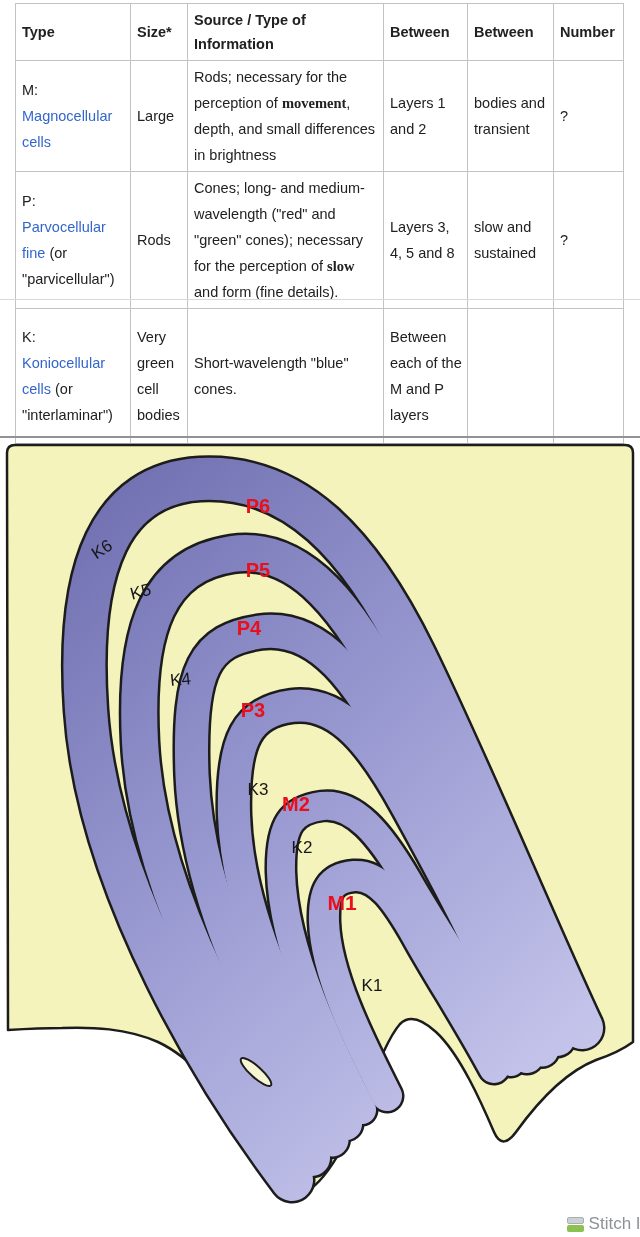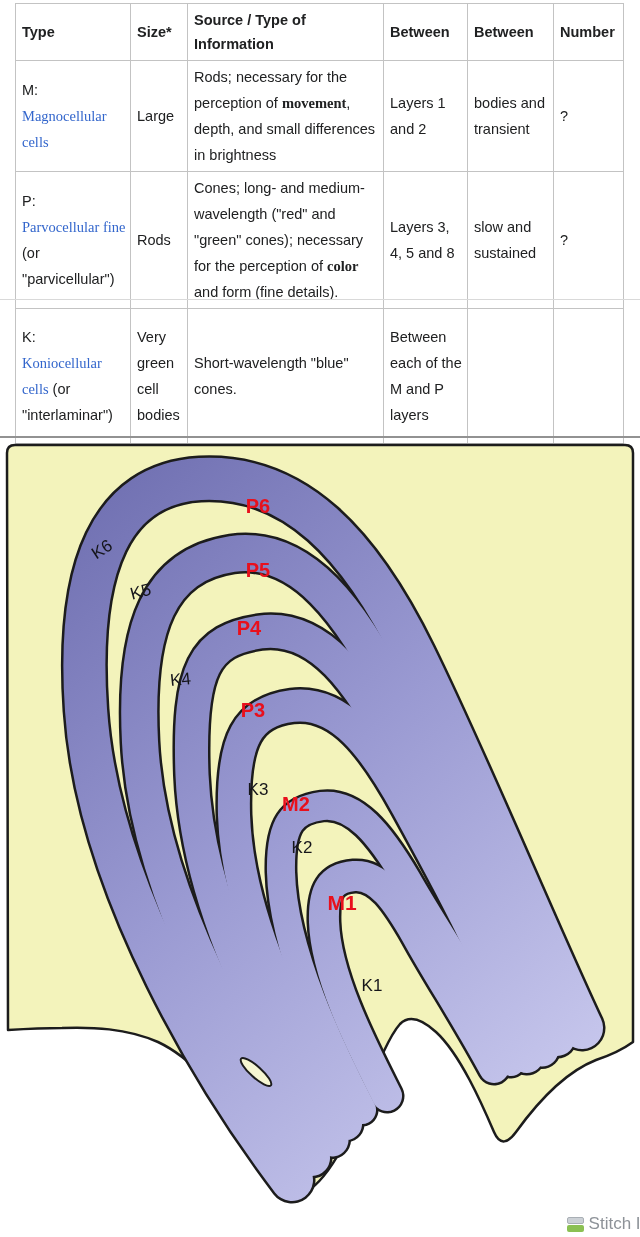--- a/index.html
+++ b/index.html
@@ -6,21 +6,21 @@
   #page{position:relative;width:640px;height:1237px;background:#fff;overflow:hidden;
         font-family:"Liberation Sans","DejaVu Sans",sans-serif;color:#202122;}
 
   
   #tablewrap{position:absolute;left:15px;top:3px;}
   table.lgn{border-collapse:collapse;table-layout:fixed;width:608px;}
   table.lgn td, table.lgn th{border:1px solid #c3c3c3;vertical-align:middle;
         padding:3px 4px 3px 6px;font-size:14.5px;line-height:26px;text-align:left;
         word-wrap:break-word;}
   table.lgn th{font-weight:bold;line-height:24px;}
-  a.wlink{color:#3366cc;text-decoration:none;font-family:Liberation Serif, serif;}
+  a.wlink{color:#3366cc;text-decoration:none;}
   .bold{font-weight:bold;font-family:Liberation Serif, serif;}
 
   
   .seam{position:absolute;left:0;width:640px;}
   #seam1{top:299px;height:1px;background:#d9d9d9;}
   #seam2{top:436px;height:2px;background:#929292;}
 
   
   #diagram{position:absolute;left:0;top:440px;}
 
@@ -72,21 +72,21 @@
         <td>?</td>
       </tr>
 
       <tr style="height:130px">
         <td>
           <span>P:</span><br>
           <a class="wlink" href="#">Parvocellular fine</a><span> (or "parvicellular")</span>
         </td>
         <td>Rods</td>
         <td>
-          <span>Cones; long- and medium-wavelength ("red" and "green" cones); necessary for the perception of </span><span class="bold">color</span><span> and form (fine details).</span>
+          <span>Cones; long- and medium-wavelength ("red" and "green" cones); necessary for the perception of </span><span class="bold">slow</span><span> and form (fine details).</span>
         </td>
         <td>Layers 3, 4, 5 and 8</td>
         <td>slow and sustained</td>
         <td>?</td>
       </tr>
 
       <tr style="height:135px">
         <td>
           <span>K:</span><br>
           <a class="wlink" href="#">Koniocellular cells</a><span> (or "interlaminar")</span>

